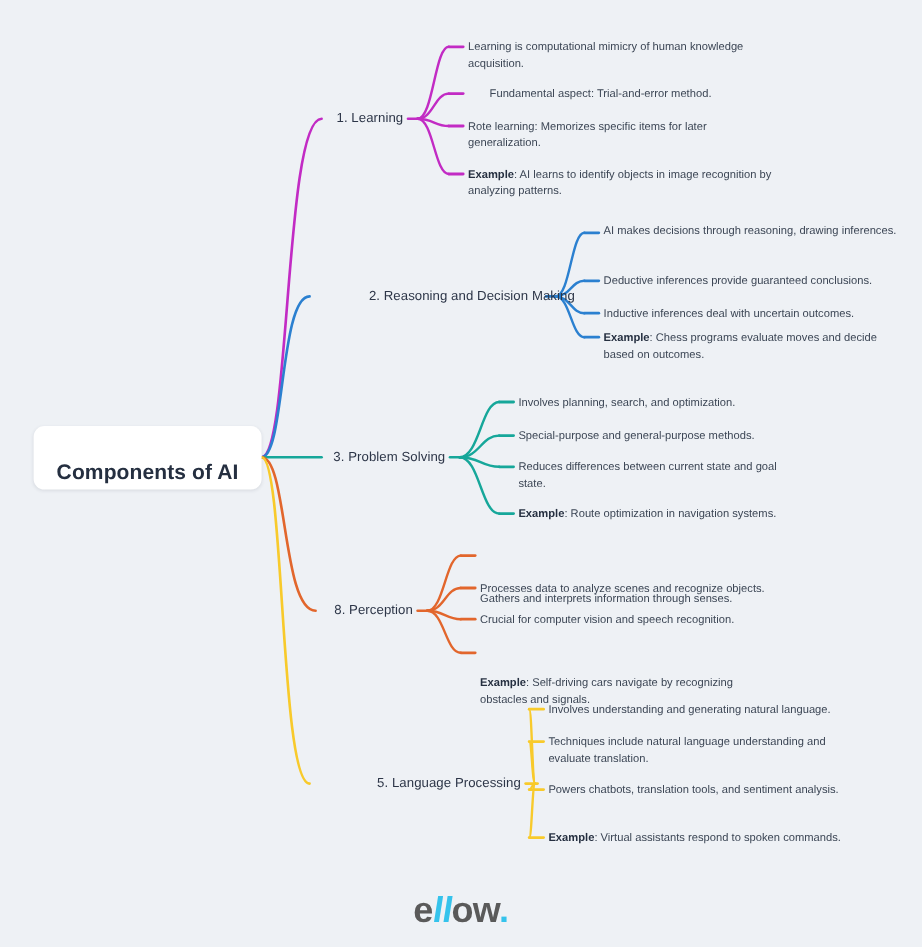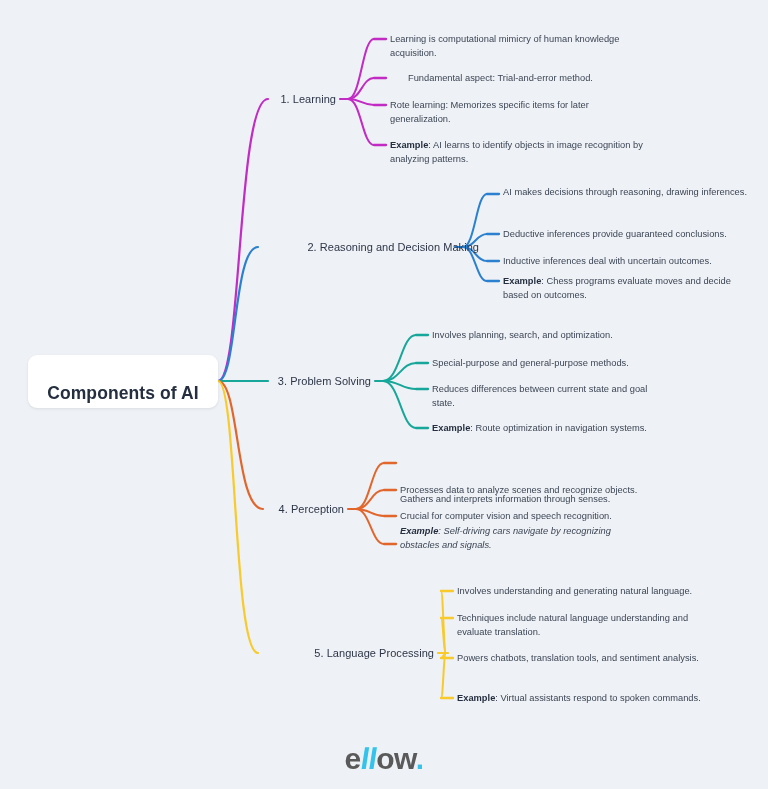--- a/index.html
+++ b/index.html
@@ -150,40 +150,40 @@
   </svg>
 
   <div class="root-node">
     <span class="root-label">Components of AI</span>
   </div>
 
   <div id="labels">
       <div class="branch-label right-anchor" style="left: 336px; top: 99px; transform: translate(-100%, -50%);">1. Learning</div>
       <div class="branch-label right-anchor" style="left: 451px; top: 247px; transform: translate(-100%, -50%); margin-left: 28px;">2. Reasoning and Decision Making</div>
       <div class="branch-label right-anchor" style="left: 371px; top: 381px; transform: translate(-100%, -50%);">3. Problem Solving</div>
-      <div class="branch-label right-anchor" style="left: 344px; top: 509px; transform: translate(-100%, -50%);">4. Perception</div>
+      <div class="branch-label right-anchor" style="left: 344px; top: 509px; transform: translate(-100%, -50%);">8. Perception</div>
       <div class="branch-label right-anchor" style="left: 434px; top: 653px; transform: translate(-100%, -50%);">5. Language Processing</div>
     </div>
   <div id="leaves">
       <div class="leaf" style="left: 390px; top: 32px; width: 255px;"><span>Learning is computational mimicry of human knowledge acquisition.</span></div>
       <div class="leaf" style="left: 408px; top: 71px; width: 255px;"><span>Fundamental aspect: Trial-and-error method.</span></div>
       <div class="leaf" style="left: 390px; top: 98px; width: 255px;"><span>Rote learning: Memorizes specific items for later generalization.</span></div>
       <div class="leaf" style="left: 390px; top: 138px; width: 255px;"><b>Example</b><span>: AI learns to identify objects in image recognition by analyzing patterns.</span></div>
       <div class="leaf" style="left: 503px; top: 185px; width: 250px;"><span>AI makes decisions through reasoning, drawing inferences.</span></div>
       <div class="leaf" style="left: 503px; top: 227px; width: 250px;"><span>Deductive inferences provide guaranteed conclusions.</span></div>
       <div class="leaf" style="left: 503px; top: 254px; width: 250px;"><span>Inductive inferences deal with uncertain outcomes.</span></div>
       <div class="leaf" style="left: 503px; top: 274px; width: 250px;"><b>Example</b><span>: Chess programs evaluate moves and decide based on outcomes.</span></div>
       <div class="leaf" style="left: 432px; top: 328px; width: 240px;"><span>Involves planning, search, and optimization.</span></div>
       <div class="leaf" style="left: 432px; top: 356px; width: 240px;"><span>Special-purpose and general-purpose methods.</span></div>
       <div class="leaf" style="left: 432px; top: 382px; width: 240px;"><span>Reduces differences between current state and goal state.</span></div>
       <div class="leaf" style="left: 432px; top: 421px; width: 240px;"><b>Example</b><span>: Route optimization in navigation systems.</span></div>
       <div class="leaf" style="left: 400px; top: 456px; width: 240px; margin-top: 36px;"><span>Gathers and interprets information through senses.</span></div>
       <div class="leaf" style="left: 400px; top: 483px; width: 240px;"><span>Processes data to analyze scenes and recognize objects.</span></div>
       <div class="leaf" style="left: 400px; top: 509px; width: 240px;"><span>Crucial for computer vision and speech recognition.</span></div>
-      <div class="leaf" style="left: 400px; top: 524px; width: 240px; font-style: italic;"><b>Example</b><span>: Self-driving cars navigate by recognizing obstacles and signals.</span></div>
+      <div class="leaf" style="left: 400px; top: 562px; width: 240px;"><b>Example</b><span>: Self-driving cars navigate by recognizing obstacles and signals.</span></div>
       <div class="leaf" style="left: 457px; top: 584px; width: 260px;"><span>Involves understanding and generating natural language.</span></div>
       <div class="leaf" style="left: 457px; top: 611px; width: 260px;"><span>Techniques include natural language understanding and evaluate translation.</span></div>
       <div class="leaf" style="left: 457px; top: 651px; width: 260px;"><span>Powers chatbots, translation tools, and sentiment analysis.</span></div>
       <div class="leaf" style="left: 457px; top: 691px; width: 260px;"><b>Example</b><span>: Virtual assistants respond to spoken commands.</span></div>
     </div>
 
   <div class="logo">
     <span class="g">e</span><span class="c slash">ll</span><span class="g">ow</span><span class="c">.</span>
   </div>
 

